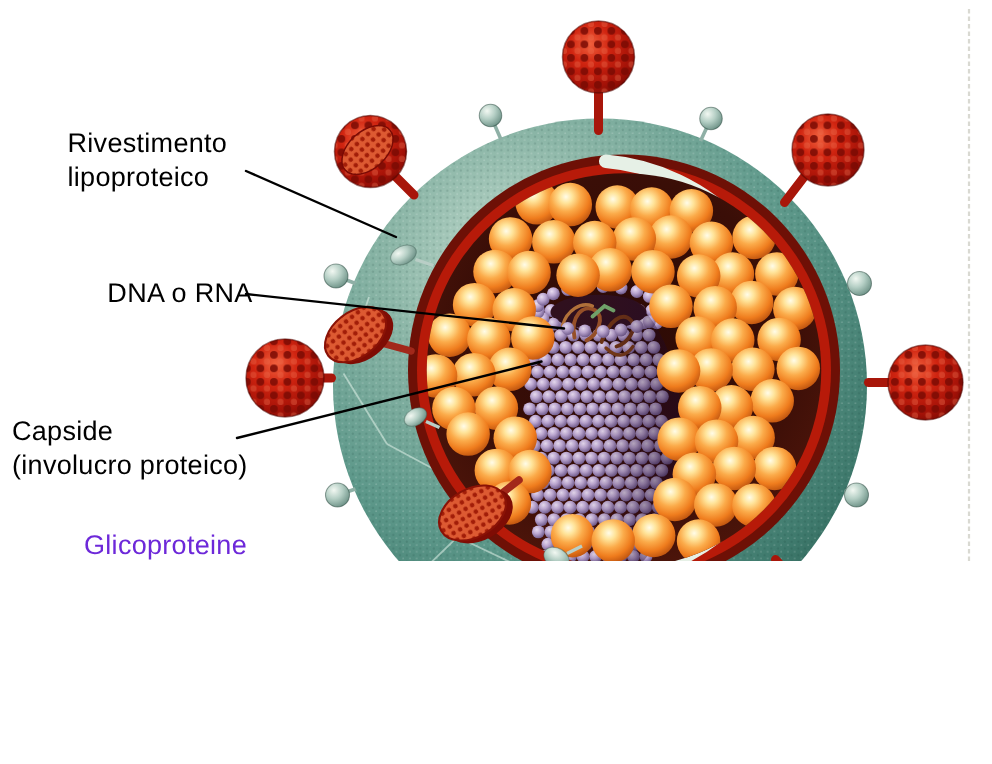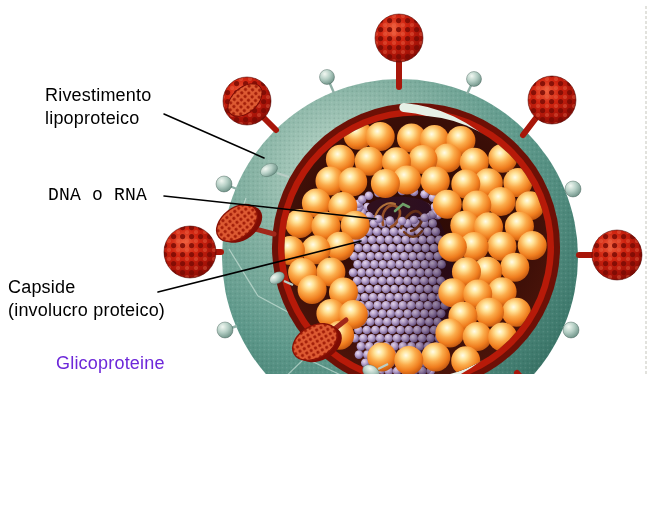--- a/index.html
+++ b/index.html
@@ -511,18 +511,18 @@
           <line x1="164" y1="114" x2="264" y2="158" stroke="#000000" stroke-width="1.6" stroke-linecap="round"></line>
           <line x1="164" y1="196" x2="376" y2="219" stroke="#000000" stroke-width="1.6" stroke-linecap="round"></line>
           <line x1="158" y1="292" x2="361" y2="241" stroke="#000000" stroke-width="1.6" stroke-linecap="round"></line>
           <line x1="172" y1="377" x2="251" y2="404" stroke="#000000" stroke-width="1.6" stroke-linecap="round"></line>
         </g>
       </g>
   </svg>
 
   <div class="label" style="left: 45px; top: 84px; width: 130px; text-align: left; color: rgb(0, 0, 0);">Rivestimento
 lipoproteico</div>
-  <div class="label" style="left: 48px; top: 184px; width: 120px; text-align: left; color: rgb(0, 0, 0); font-family: Liberation Mono, monospace;">DNA o RNA</div>
+  <div class="label" style="left: 60px; top: 184px; width: 120px; text-align: center; color: rgb(0, 0, 0);">DNA o RNA</div>
   <div class="label label-center" style="left: 8px; top: 276px; width: 192px; text-align: left; color: rgb(0, 0, 0);">Capside
 (involucro proteico)</div>
   <div class="label" style="left: 56px; top: 352px; width: 130px; text-align: left; color: #6d28d9;">Glicoproteine
 di membrana</div>
 </div>
 
 </body></html>

